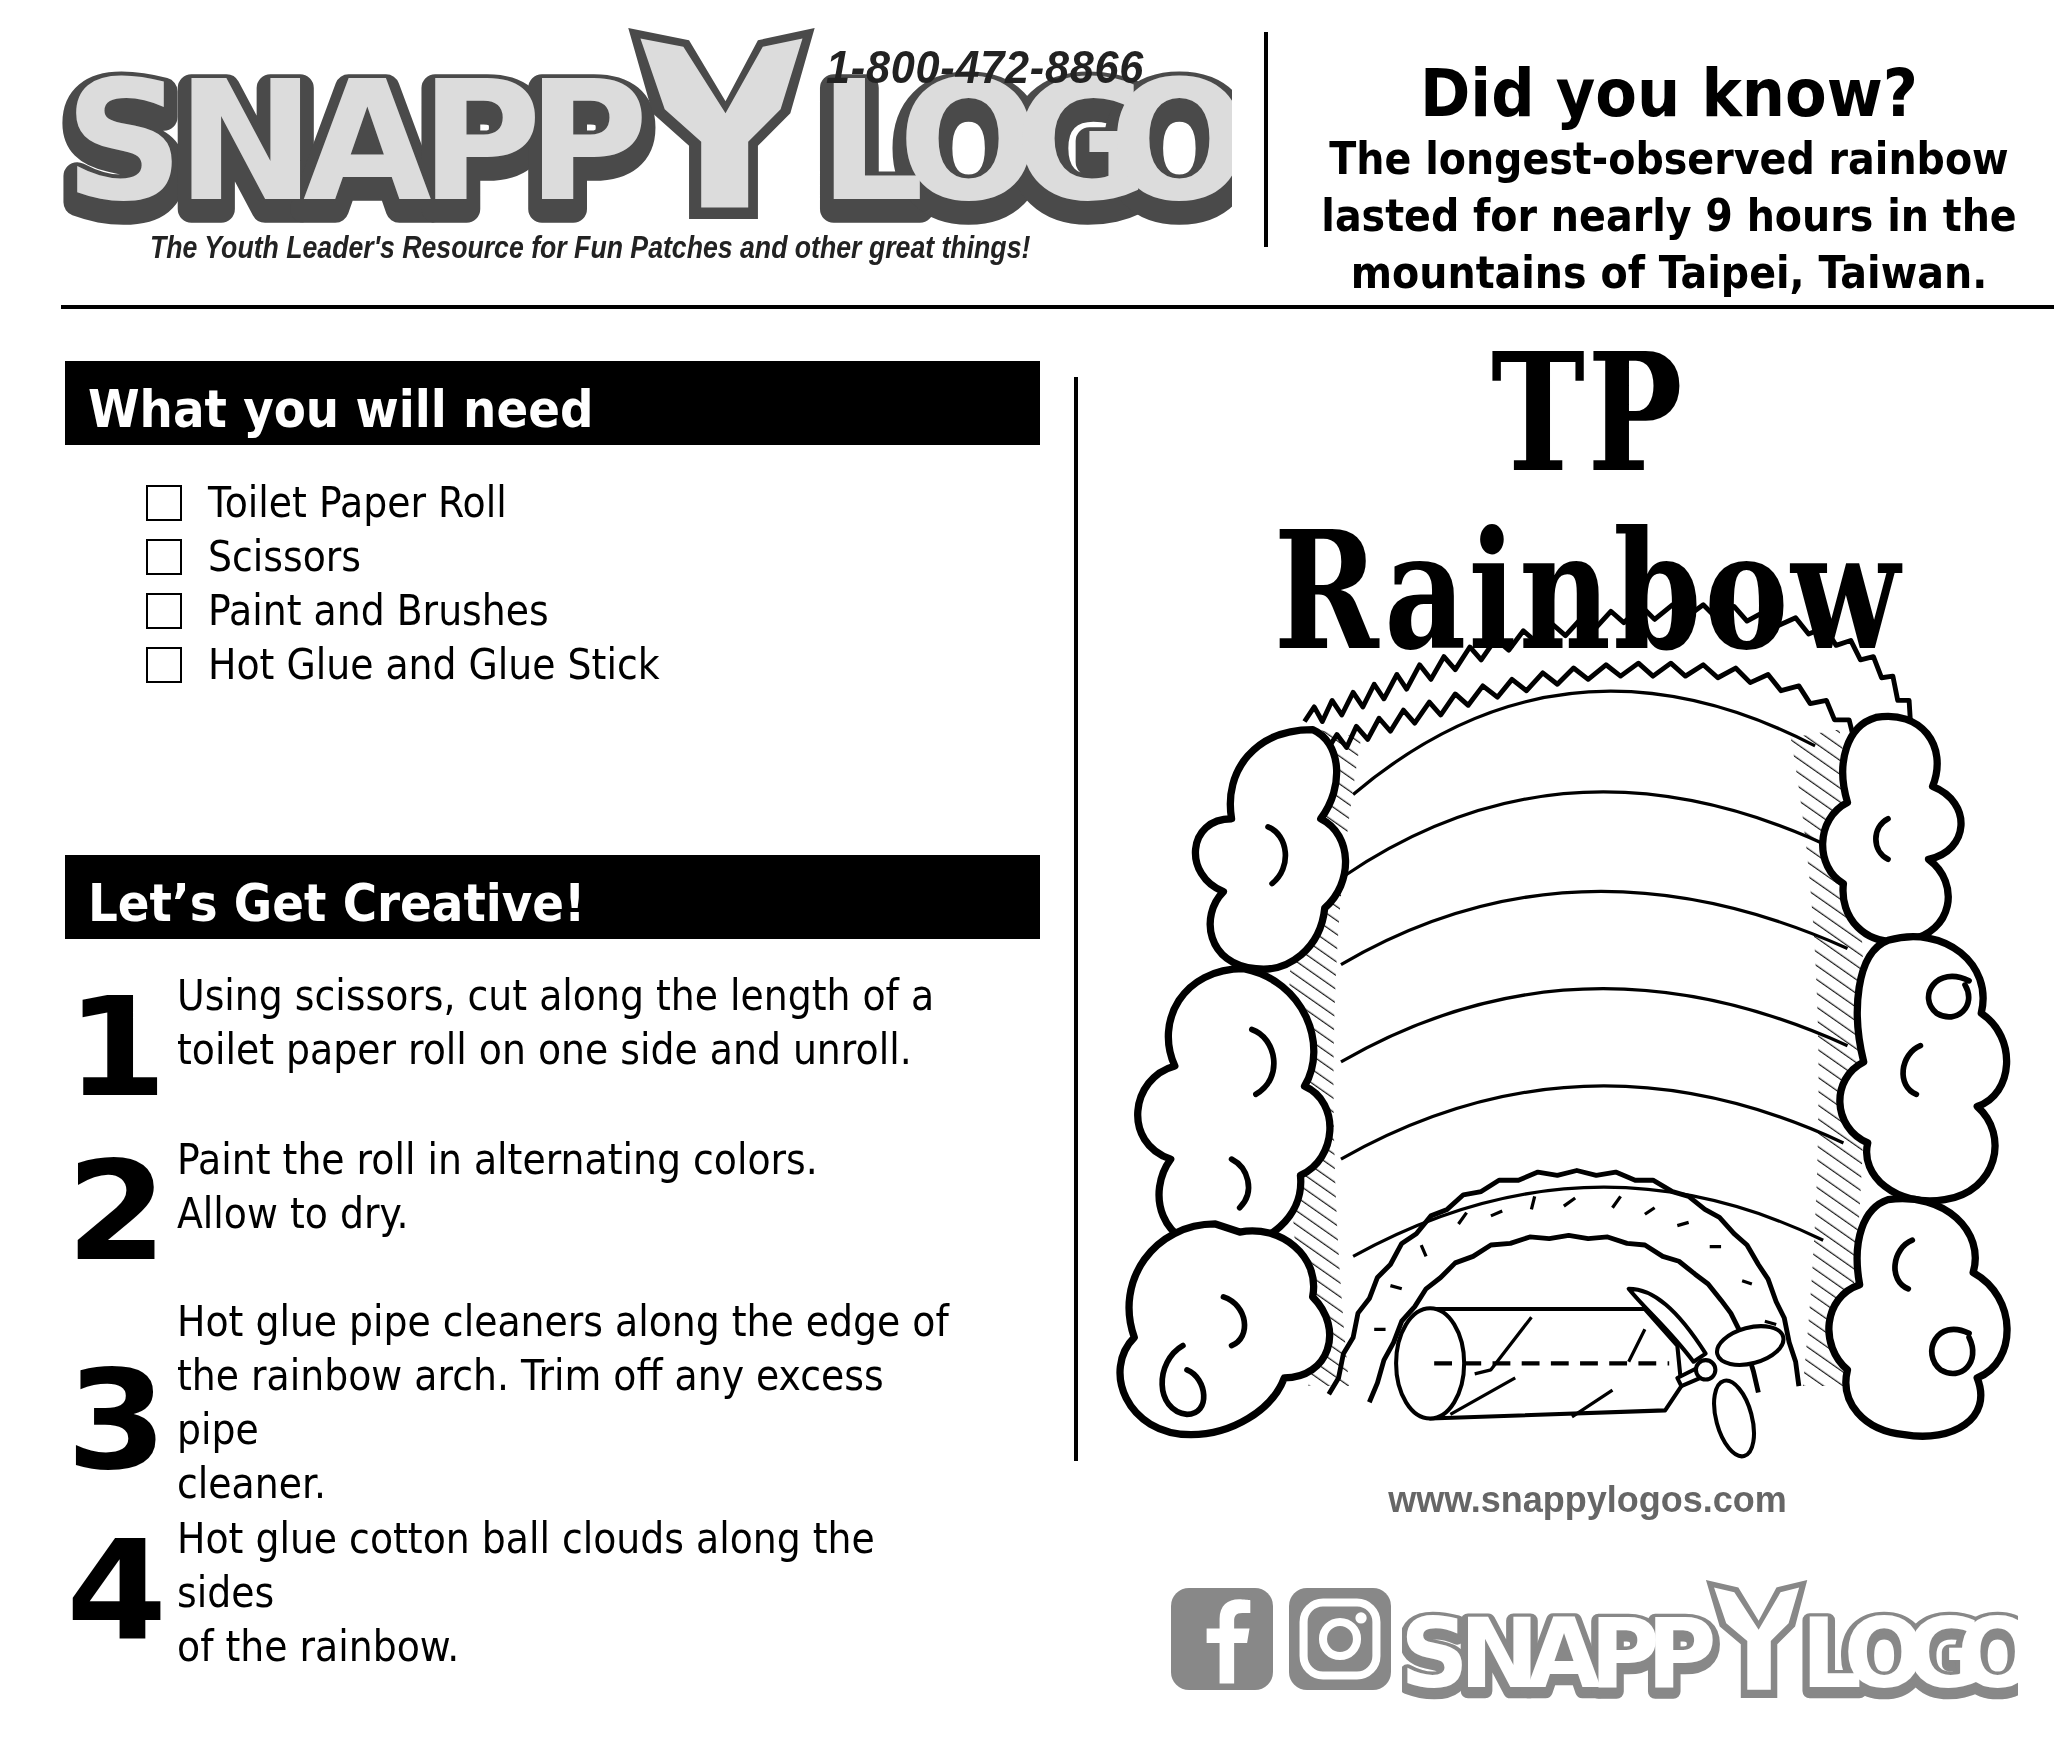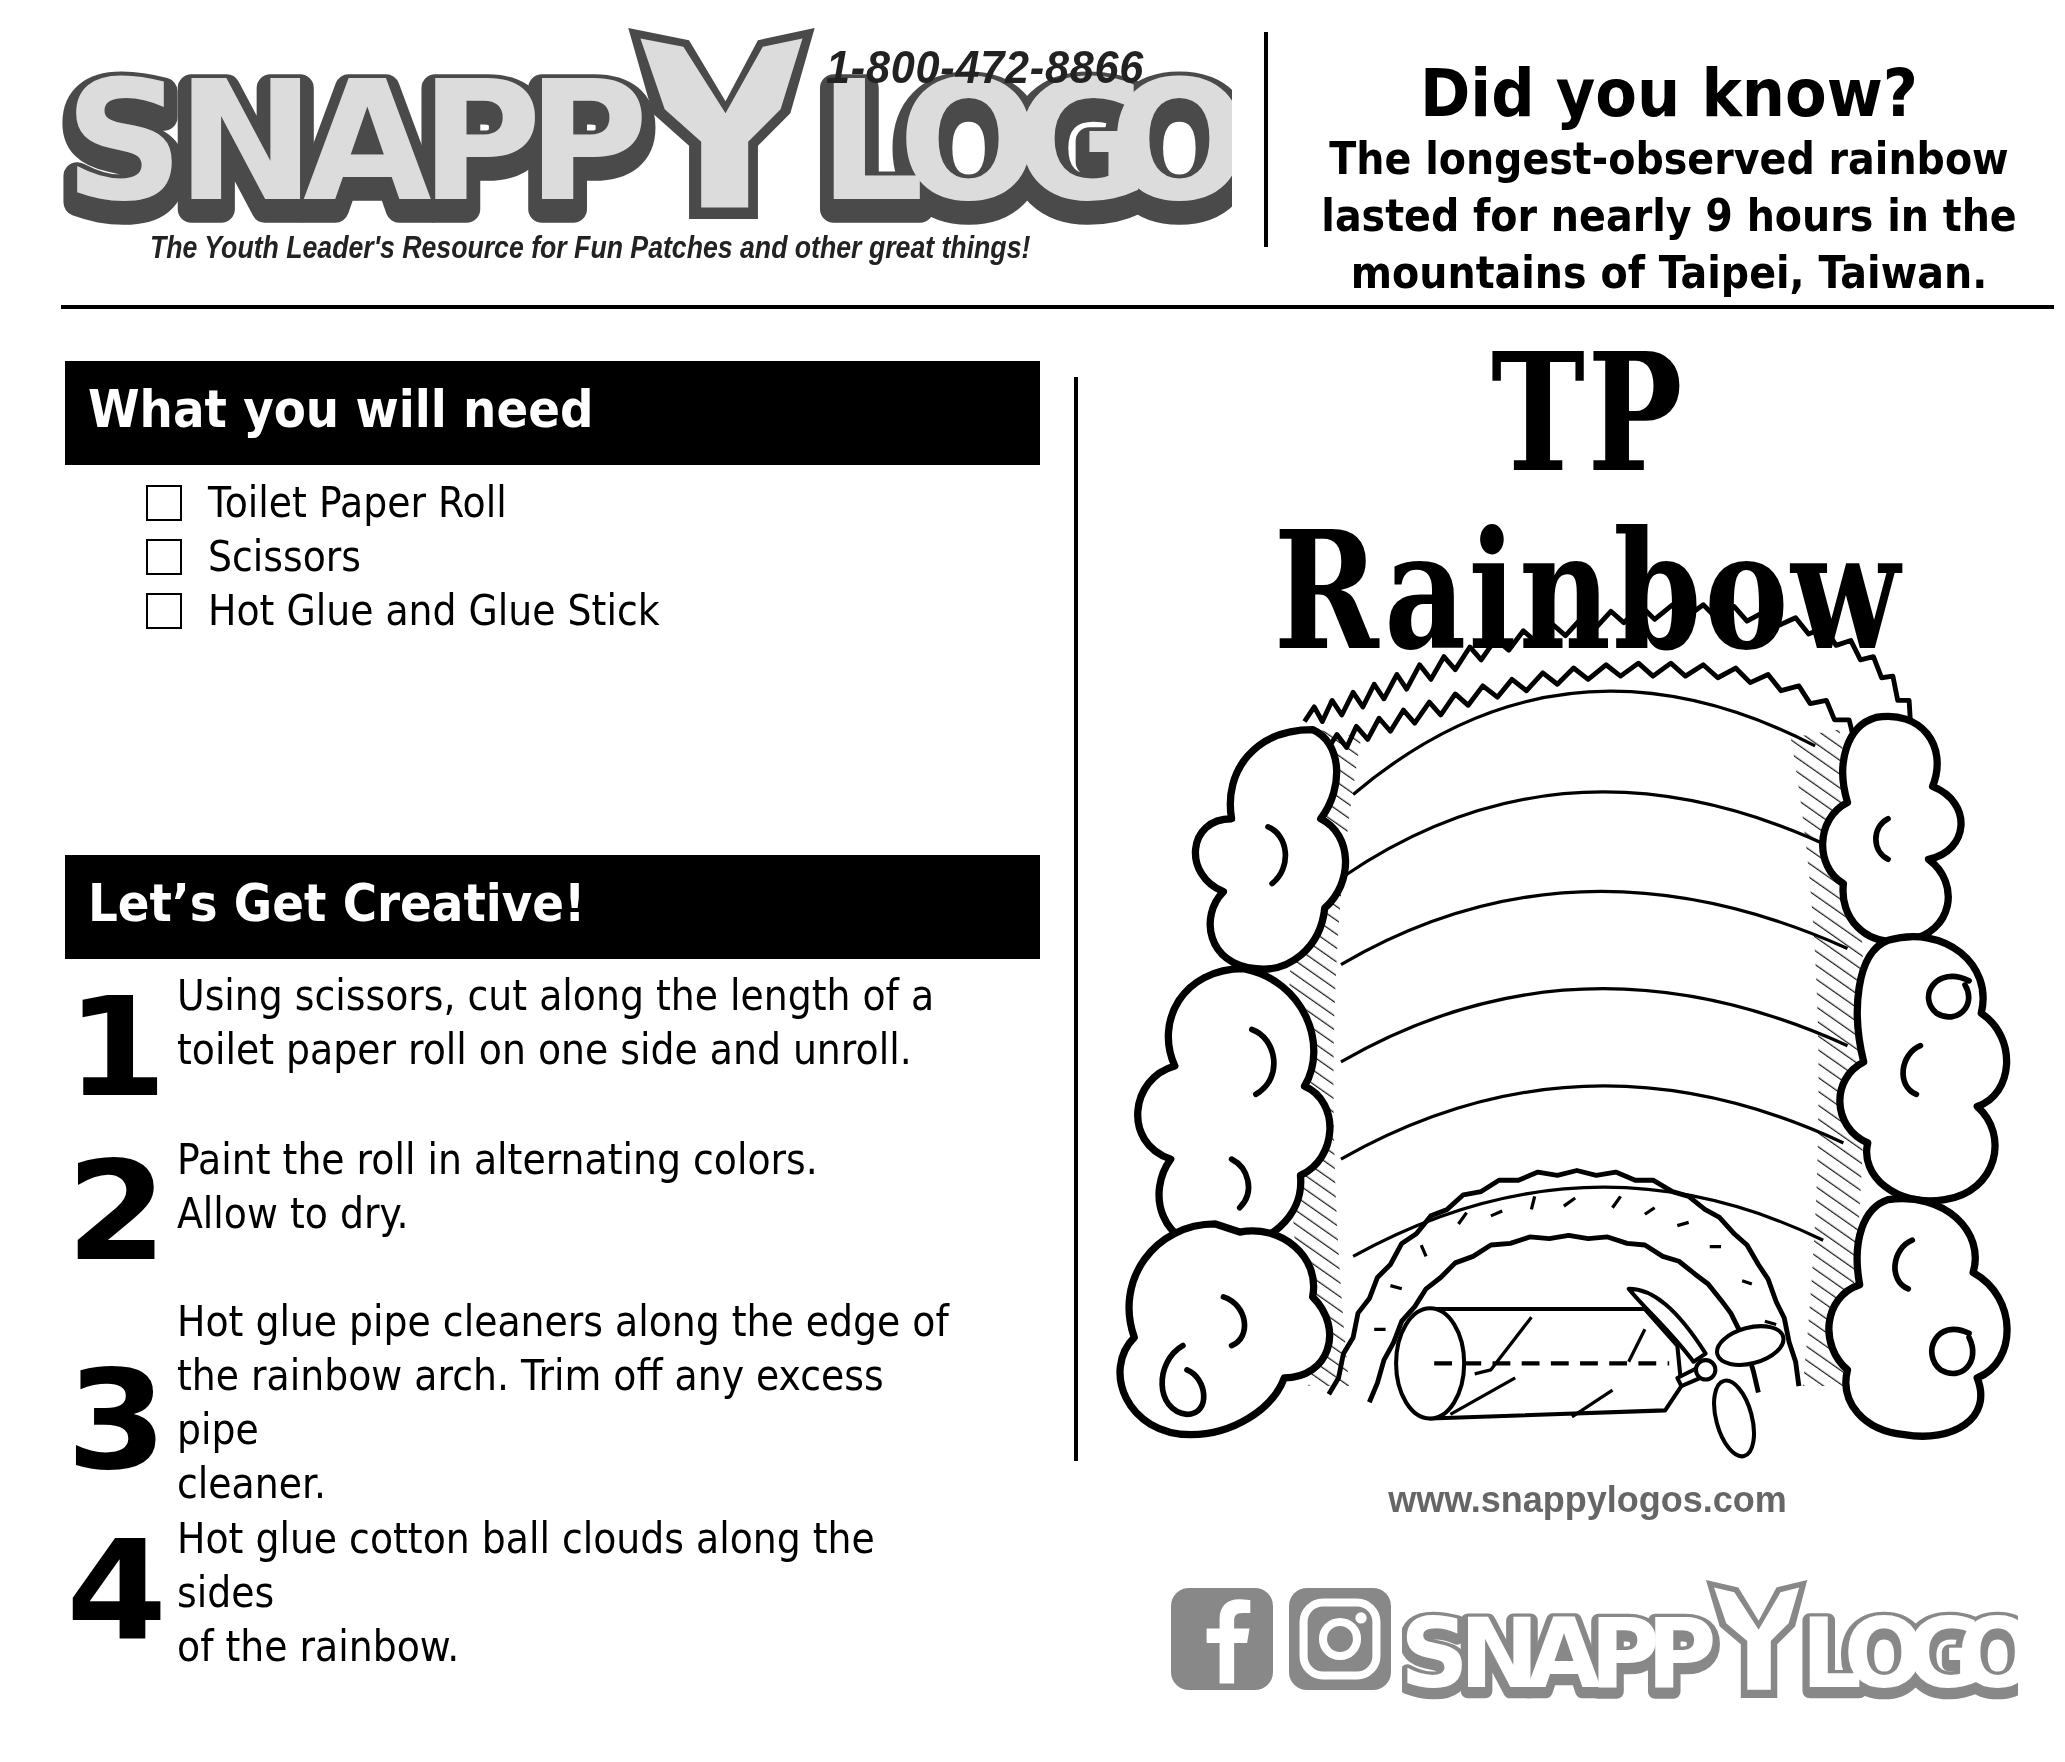--- a/index.html
+++ b/index.html
@@ -11,21 +11,21 @@
     #logo svg { width:100%; height:100%; display:block; }
     #phone { left:826px; top:39px; font-family:"Liberation Sans", sans-serif; font-weight:bold; font-style:italic; font-size:47px; color:#222; letter-spacing:0.8px; transform:scaleX(0.92); transform-origin:left top; }
     #tagline { left:150px; top:230px; font-family:"Liberation Sans", sans-serif; font-weight:bold; font-style:italic; font-size:31px; color:#222; transform:scaleX(0.86); transform-origin:left top; white-space:nowrap; }
     #top-divider { left:1264px; top:32px; width:4px; height:215px; background:#000; }
     #fact { left:1280px; top:31px; width:778px; text-align:center; font-family:"DejaVu Sans", sans-serif; font-weight:bold;margin-top:24px; }
     #fact-title { font-size:66px; line-height:78px; transform:scaleX(0.92); }
     #fact-body { font-size:44px; line-height:57px; transform:scaleX(0.9); margin-top:-3.2px; }
     #hrule { left:61px; top:305px; width:1993px; height:4px; background:#000; }
 
     
-    .bar { left:65px; width:975px; height:104px; background:#000; color:#fff; font-family:"DejaVu Sans", sans-serif; font-weight:bold; font-size:52px; line-height:97px; box-sizing:border-box; padding-left:23px; }
+    .bar { left:65px; width:975px; height:84px; background:#000; color:#fff; font-family:"DejaVu Sans", sans-serif; font-weight:bold; font-size:52px; line-height:97px; box-sizing:border-box; padding-left:23px; }
     .bar span { display:inline-block; transform:scaleX(0.9); transform-origin:left center; }
     #bar-need { top:361px; }
     #bar-creative { top:855px; }
 
     #needs { left:122px; top:476px; }
     .need-row { height:54px; display:flex; align-items:center;padding-left:24px; }
     .checkbox { width:36px; height:36px; border:2.4px solid #000; box-sizing:border-box; margin-right:26px; background:#fff; }
     .need-label { font-size:42px; line-height:54px; transform:scaleX(0.9); transform-origin:left center; white-space:nowrap; }
 
     .step { left:69px; width:972px; display:flex; }
@@ -111,20 +111,24 @@
 </div>
 
 <div id="needs" class="abs">
   <div class="need-row">
     <div class="checkbox"></div>
     <div class="need-label">Toilet Paper Roll</div>
   </div>
   <div class="need-row">
     <div class="checkbox"></div>
     <div class="need-label">Scissors</div>
+  </div>
+  <div class="need-row">
+    <div class="checkbox"></div>
+    <div class="need-label">Paint and Brushes</div>
   </div>
   <div class="need-row">
     <div class="checkbox"></div>
     <div class="need-label">Hot Glue and Glue Stick</div>
   </div>
 </div>
 
 <div id="bar-creative" class="abs bar">
   <span>Let’s Get Creative!</span>
 </div>

